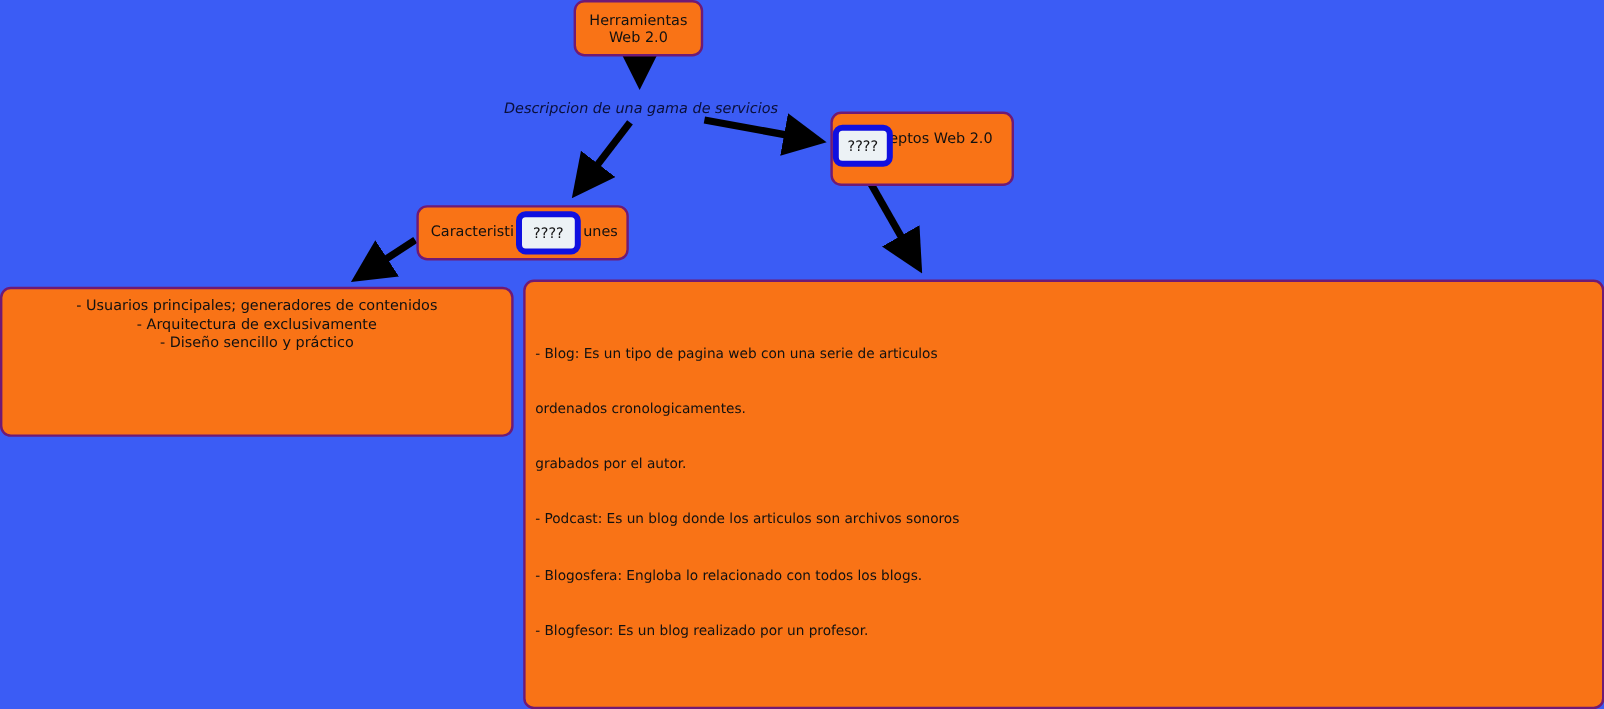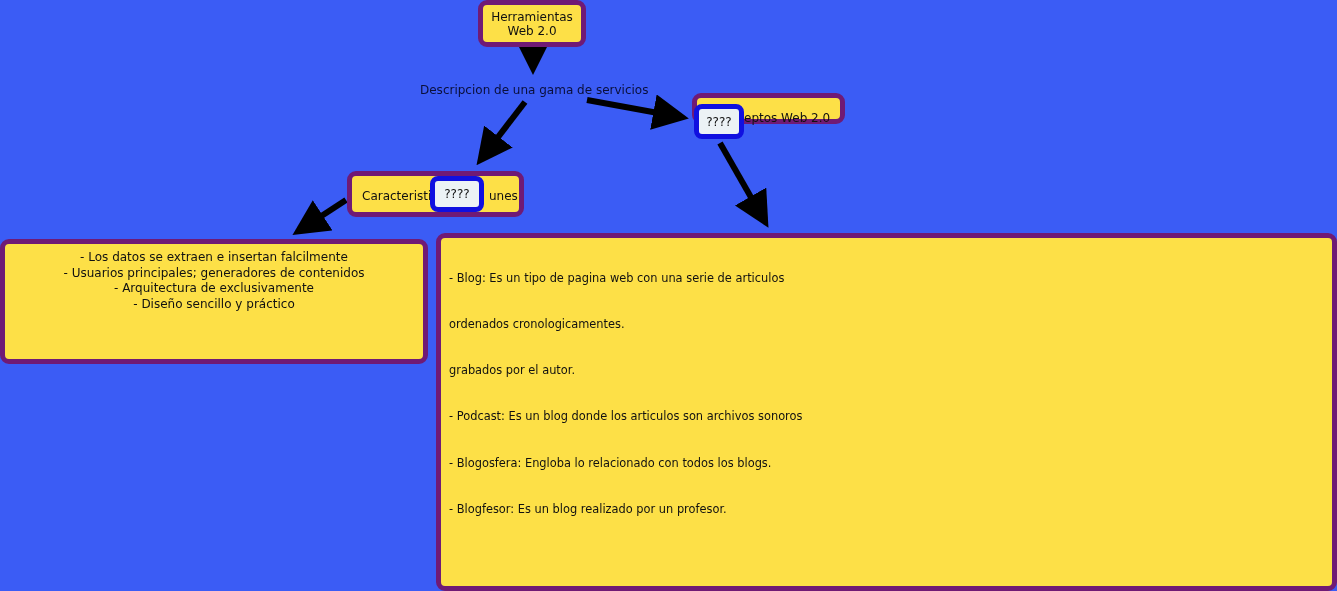--- a/index.html
+++ b/index.html
@@ -10,22 +10,22 @@
       width: 1337px;
       height: 591px;
       background: #3b5cf5;
       position: relative;
       overflow: hidden;
       font-family: "DejaVu Sans", "Liberation Sans", sans-serif;
       color: #111;
     }
     .node {
       position: absolute;
-      background: #fde047;
-      border: 5px solid #701a75;
+      background: #f97316;
+      border: 2px solid #701a75;
       border-radius: 9px;
       box-sizing: border-box;
       font-size: 12px;
       line-height: 14px;
     }
     .node.center {
       display: flex;
       align-items: center;
       justify-content: center;
       text-align: center;
@@ -55,21 +55,21 @@
       z-index: 1;
     }
     .node, .label { z-index: 2; }
     .list-center {
       padding: 6px 4px;
       text-align: center;
       font-size: 12px;
       line-height: 15.5px;
     }
     .list-left {
-      padding: 2px 8px;
+      padding: 21px 8px;
       text-align: left;
       font-size: 12px;
       line-height: 15.4px;
       white-space: pre;
     }
     .line { display: block; }
   </style>
 </head>
 <body>
 
@@ -91,39 +91,38 @@
   <line x1="346" y1="200" x2="300" y2="230" stroke="#000" stroke-width="6" marker-end="url(#ah)"></line>
 </svg>
 
 <div class="node center" style="left:478px; top:0px; width:108px; height:47px;">
   <div>
     <span class="line">Herramientas</span>
     <span class="line">Web 2.0</span>
   </div>
 </div>
 
-<div class="label" style="left:420px; top:83px;">Descripcion de una gama de servicios</div>
+<div class="label" style="left:420px; top:83px;font-style:italic;">Descripcion de una gama de servicios</div>
 
-<div class="node" style="left:692px; top:93px; width:153px; height:31px;">
+<div class="node" style="left:692px; top:93px; width:153px; height:62px;">
   <span style="position:absolute; left:47px; top:13px; font-size:12px;">eptos Web 2.0</span>
 </div>
 <div class="badge" style="left:694px; top:104px; width:50px; height:35px;">
   <span>????</span>
 </div>
 
 <div class="node" style="left:347px; top:171px; width:177px; height:46px;">
   <span style="position:absolute; left:10px; top:13px; font-size:12px;">Caracteristi</span>
   <span style="position:absolute; left:137px; top:13px; font-size:12px;">unes</span>
 </div>
 <div class="badge" style="left:430px; top:176px; width:54px; height:36px;">
   <span>????</span>
 </div>
 
 <div class="node list-center" style="left:0px; top:239px; width:428px; height:125px;">
-  <span class="line">- Los datos se extraen e insertan falcilmente</span>
   <span class="line">- Usuarios principales; generadores de contenidos</span>
   <span class="line">- Arquitectura de exclusivamente</span>
   <span class="line">- Diseño sencillo y práctico</span>
 </div>
 
 <div class="node list-left" style="left:436px; top:233px; width:901px; height:358px; font-size:11.4px;">
   <span class="line">- Blog: Es un tipo de pagina web con una serie de articulos</span>
   <span class="line">ordenados cronologicamentes.</span>
   <span class="line">grabados por el autor.</span>
   <span class="line">- Podcast: Es un blog donde los articulos son archivos sonoros</span>

